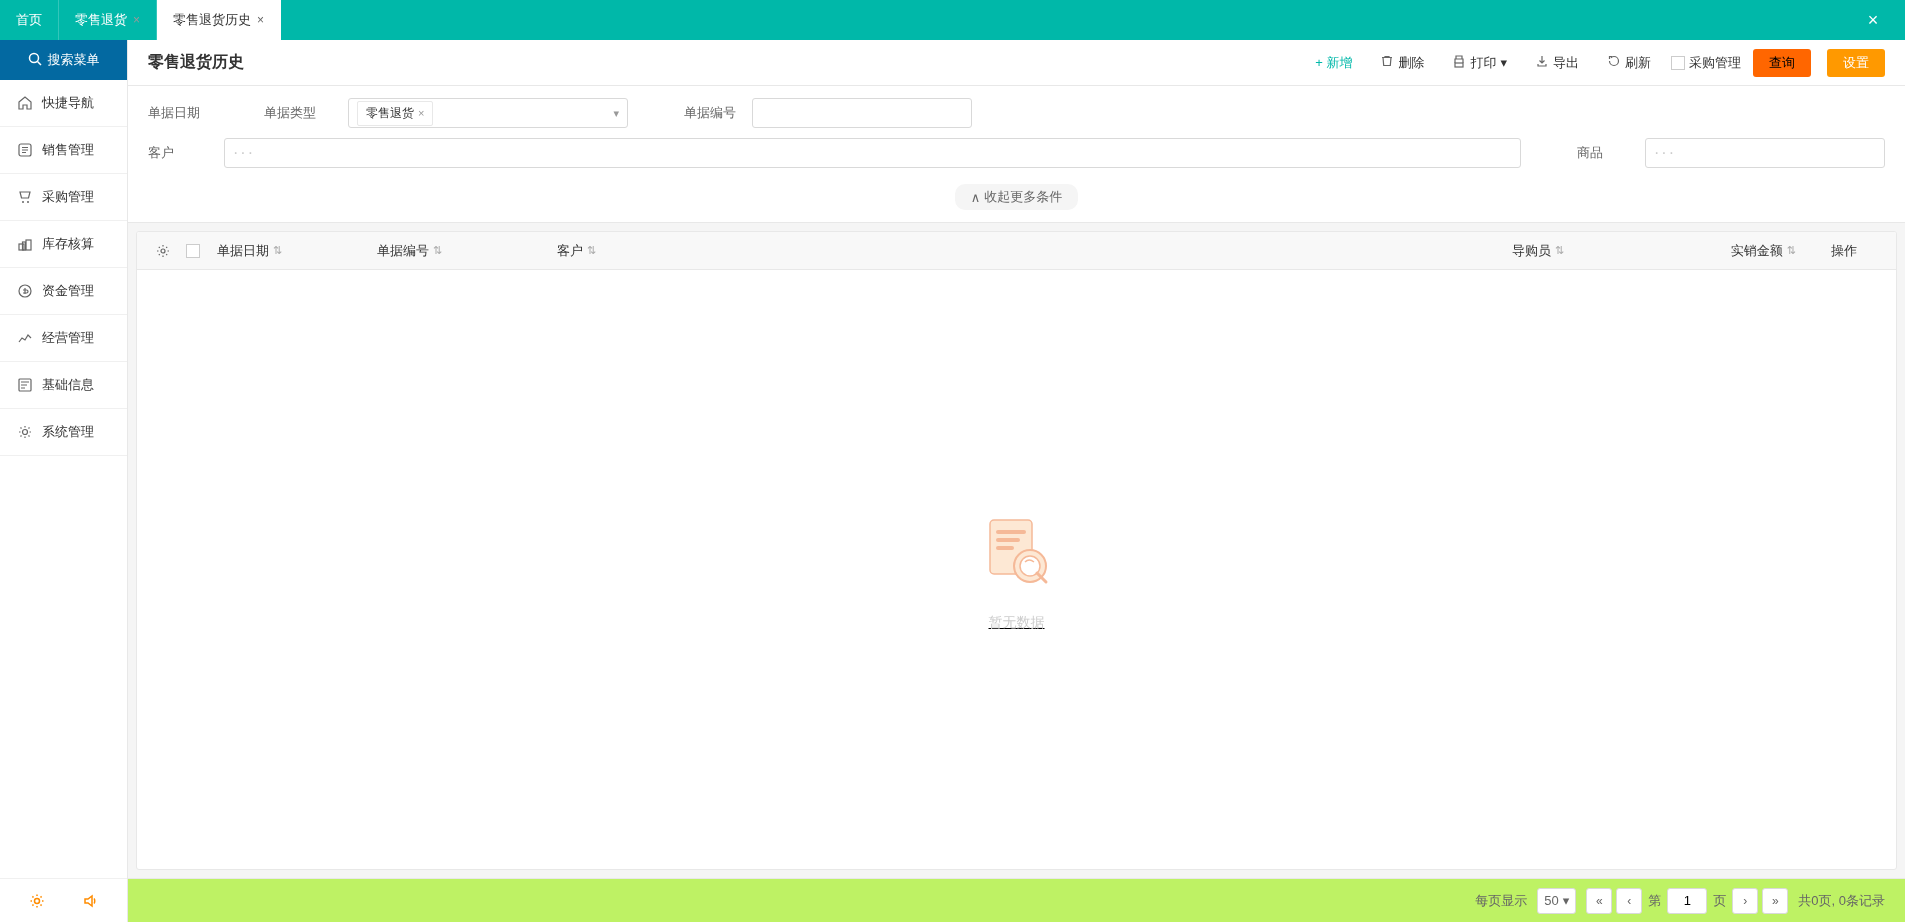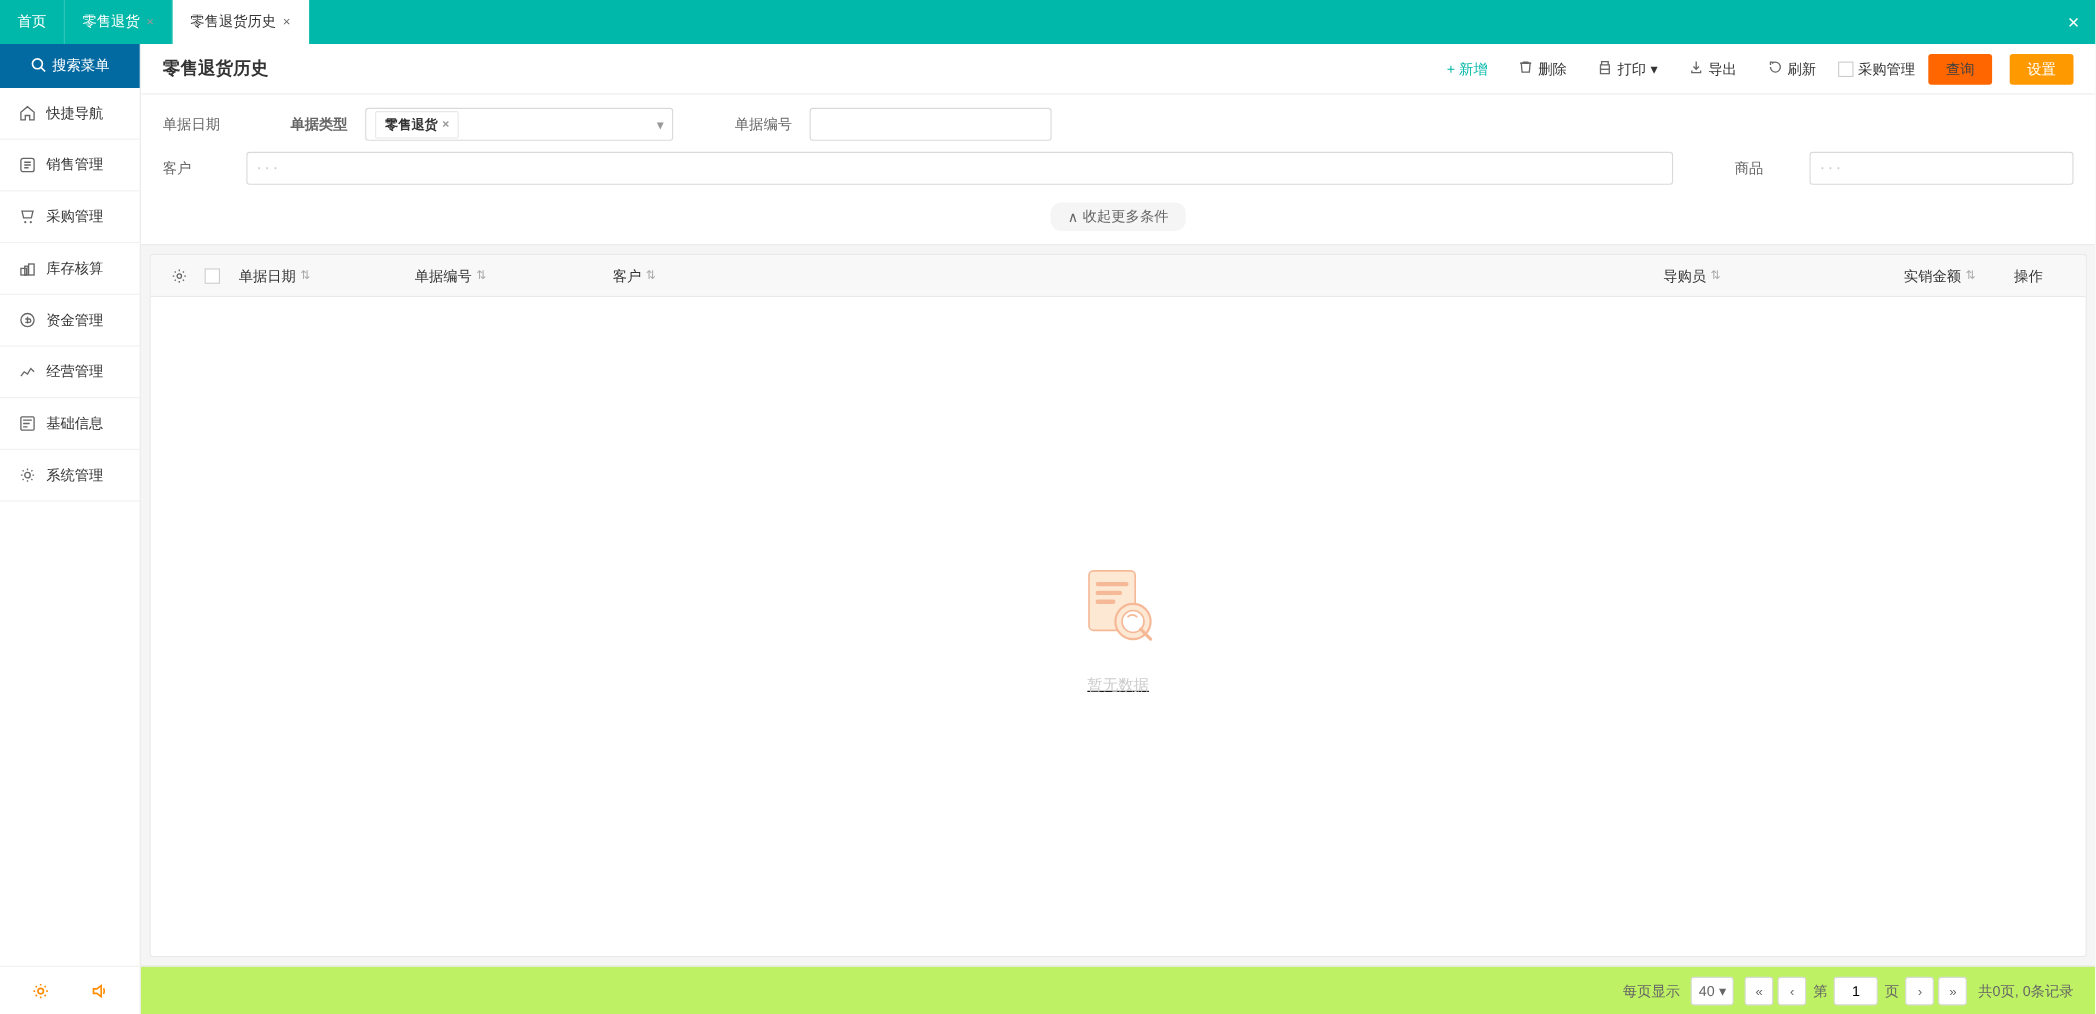--- a/index.html
+++ b/index.html
@@ -4,21 +4,21 @@
   <style>
     * { box-sizing: border-box; margin: 0; padding: 0; font-family: 'Microsoft YaHei', Arial, sans-serif; }
     body { width: 1905px; height: 922px; overflow: hidden; background: #f5f5f5; display: flex; flex-direction: column; }
 
     
     .top-bar {
       height: 40px;
       background: #00b8a9;
       display: flex;
       align-items: flex-start;
-      padding: 0 0 0 0;
+      padding: 0 12px 0 0;
       flex-shrink: 0;
     }
     .top-bar-tabs {
       display: flex;
       height: 100%;
       flex: 1;
     }
     .top-tab {
       display: flex;
       align-items: center;
@@ -159,21 +159,21 @@
       padding: 4px 8px;
       border-radius: 3px;
     }
     .btn-new {
       color: #00b8a9;
       font-weight: 500;
     }
     .btn-delete { color: #333; }
     .btn-query {
       background: #ff6600;
-      color: #404040;
+      color: #000000;
       padding: 5px 16px;
       border-radius: 3px;
       font-size: 13px;
       cursor: pointer;
     }
     .btn-setting {
       background: #ff9900;
       color: #fff;
       padding: 5px 16px;
       border-radius: 3px;
@@ -598,21 +598,21 @@
           <span>设置</span>
         </div>
       </div>
     </div>
 
     <div class="filter-area">
       <div class="filter-row">
 
         <span class="filter-label">单据日期</span>
 
-        <div style="display:flex;align-items:center;gap:8px;margin-left:40px;font-weight:bold;">
+        <div style="display:flex;align-items:center;gap:24px;margin-left:40px;">
           <span class="filter-label">单据类型</span>
           <div class="filter-select">
             <div style="display:flex;align-items:center;gap:4px;">
               <div class="filter-type-tag">
                 <span>零售退货</span>
                 <span class="remove-tag">×</span>
               </div>
             </div>
             <span class="filter-select-arrow">▾</span>
           </div>
@@ -699,21 +699,21 @@
             <path d="M53 54 Q57 50 62 54" stroke="#f5b998" stroke-width="1.5" fill="none"></path>
           </svg>
         </div>
         <span class="empty-text">暂无数据</span>
       </div>
     </div>
 
     <div class="pagination-bar">
       <span class="page-size-label">每页显示</span>
       <div class="page-size-box">
-        <span>40</span>
+        <span>50</span>
         <span>▾</span>
       </div>
       <div class="page-nav">
         <div class="page-btn">«</div>
         <div class="page-btn">‹</div>
         <span style="margin:0 2px;">第</span>
         <input class="page-input" type="text" value="1" style="">
         <span style="margin:0 2px;">页</span>
         <div class="page-btn">›</div>
         <div class="page-btn">»</div>

